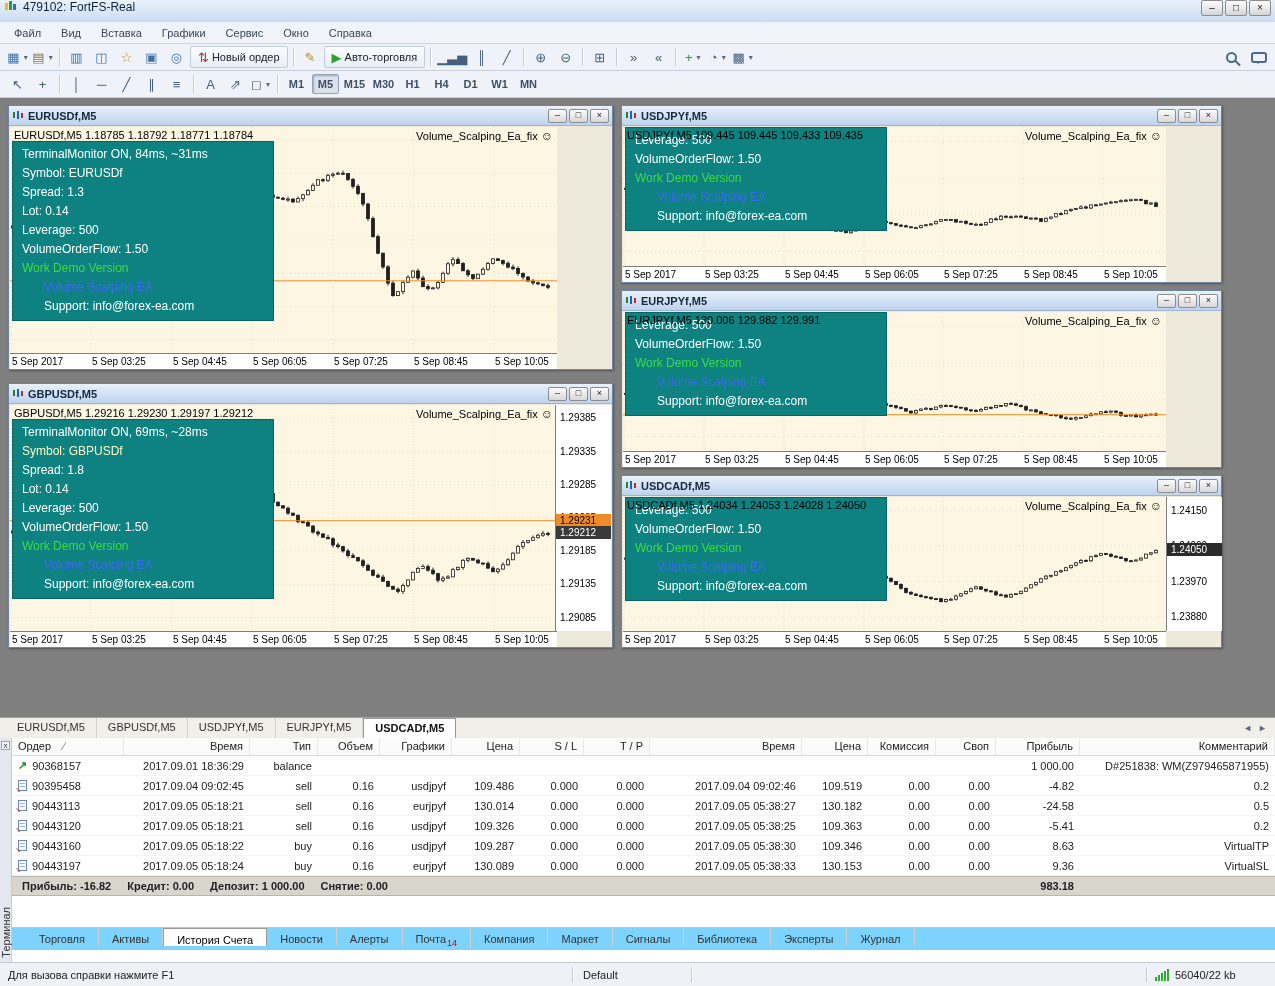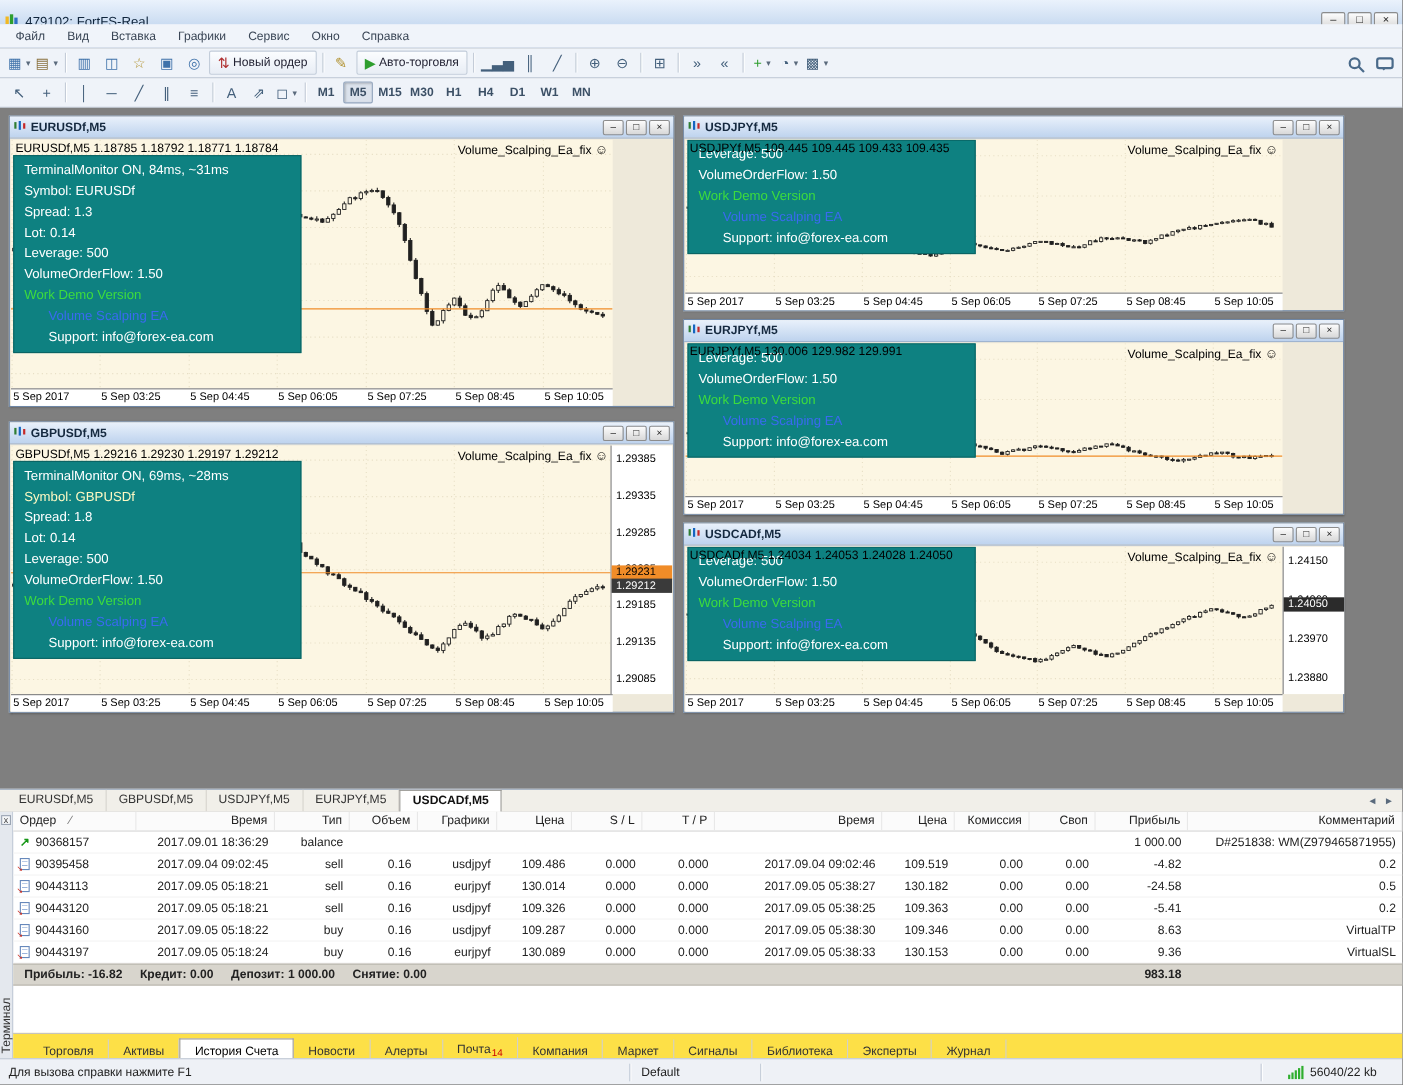--- a/index.html
+++ b/index.html
@@ -1,21 +1,21 @@
 <!DOCTYPE html>
 <html><head>
 <meta charset="utf-8">
 <style>
   *{box-sizing:border-box;margin:0;padding:0}
   html,body{width:1275px;height:986px;overflow:hidden}
   body{font-family:"Liberation Sans",sans-serif;font-size:11px;color:#222;background:#7f7f7f;position:relative}
   #app{position:absolute;inset:0}
 
   
-  .titlebar{position:absolute;left:0;top:0;width:1275px;height:28px;background:linear-gradient(#eaf2fc,#c3d7ef);border-bottom:1px solid #9ab0cc;display:flex;align-items:flex-end;padding:0 4px}
+  .titlebar{position:absolute;left:0;top:0;width:1275px;height:28px;background:linear-gradient(#eaf2fc,#c3d7ef);border-bottom:1px solid #9ab0cc;display:flex;align-items:flex-start;padding:0 4px}
   .titlebar .title{margin-left:5px;font-size:12px;color:#10253c;flex:1}
   .winbtn{width:22px;height:16px;margin-left:2px;background:linear-gradient(#fdfdfd,#d6d6d6);border:1px solid #8c8c8c;border-radius:2px;font-size:10px;line-height:13px;text-align:center;color:#222}
   .menubar{position:absolute;left:0;top:22px;width:1275px;height:22px;background:#f0f4fa;border-bottom:1px solid #ccd6e4;display:flex;align-items:center;padding-left:4px}
   .menu-item{padding:3px 10px;color:#3a4656}
   .toolbar{position:absolute;left:0;width:1275px;height:27px;background:#eff3f9;border-bottom:1px solid #c8d0dc;display:flex;align-items:center;padding:0 5px}
   #toolbar1{top:44px}
   #toolbar2{top:71px}
   .tb-btn{height:22px;min-width:23px;display:inline-flex;align-items:center;justify-content:center;gap:3px;margin:0 1px;border:1px solid transparent;border-radius:2px;cursor:default}
   .tb-btn.labeled{padding:0 7px;border:1px solid #c3cdda;background:linear-gradient(#fbfdff,#e8edf5)}
   .tb-glyph{font-size:13px;color:#44607c;line-height:1}
@@ -70,32 +70,32 @@
   .t-row{height:20px;align-items:center;border-bottom:1px solid #f4f4f4}
   .td{padding:0 6px;text-align:right;white-space:nowrap;overflow:hidden}
   .td.order{text-align:left;display:flex;align-items:center;gap:5px}
   .ico-balance{color:#169616;font-weight:bold;font-size:11px}
   .doc-icon{width:9px;height:11px;background:#fff;border:1px solid #6688bb;display:inline-block;position:relative;flex:0 0 auto}
   .doc-icon::before{content:"";position:absolute;left:1px;right:1px;top:2px;height:6px;background:repeating-linear-gradient(#9ab4dc 0 1px,transparent 1px 3px)}
   .doc-icon::after{content:"↘";position:absolute;left:-4px;bottom:-4px;font-size:7px;color:#d02818}
   .t-summary{height:20px;background:#d8d5cd;border-top:1px solid #b8b5ad;border-bottom:1px solid #b8b5ad;font-weight:bold;display:flex;align-items:center;padding-left:10px;position:relative}
   .t-summary .part{margin-right:16px}
   .summary-total{position:absolute;right:201px;font-weight:bold}
-  .t-tabs{position:absolute;left:0;right:0;bottom:0;height:23px;background:#fde047;border-top:1px solid #c6c4be;display:flex;align-items:flex-end;padding-left:14px}
+  .t-tabs{position:absolute;left:0;right:0;bottom:12px;height:23px;background:#7dd3fc;border-top:1px solid #c6c4be;display:flex;align-items:flex-start;padding-left:14px}
   .t-tab{padding:5px 13px 0 13px;color:#333;border-right:1px solid #d2d0ca;position:relative;font-size:11px}
   .t-tab.active{background:#fff;border:1px solid #9a9894;border-bottom:0;color:#000}
   .mail-num{color:#c00;font-size:9px;vertical-align:-3px;margin-left:1px}
 
   
   .statusbar{position:absolute;left:0;top:962px;width:1275px;height:24px;background:#eef1f6;border-top:1px solid #c2cbd8;display:flex;align-items:center;font-size:11px;color:#222}
   .sb-sep{width:1px;height:16px;background:#c2cbd8;box-shadow:1px 0 0 #fff}
   .sb-help{width:572px;padding-left:8px}
   .sb-profile{width:118px;padding-left:10px}
   .sb-spacer{flex:1}
-  .sb-traffic{width:128px;display:flex;align-items:center;gap:6px;padding-left:24px}
+  .sb-traffic{width:128px;display:flex;align-items:center;gap:6px;padding-left:8px}
   .bars{display:flex;align-items:flex-end;gap:1px;height:13px}
   .bars span{display:inline-block;width:2px;background:#2fae2f}
 </style>
 </head>
 <body>
 
 <div id="app">
 
   <div class="titlebar">
     <span><svg width="14" height="12">

